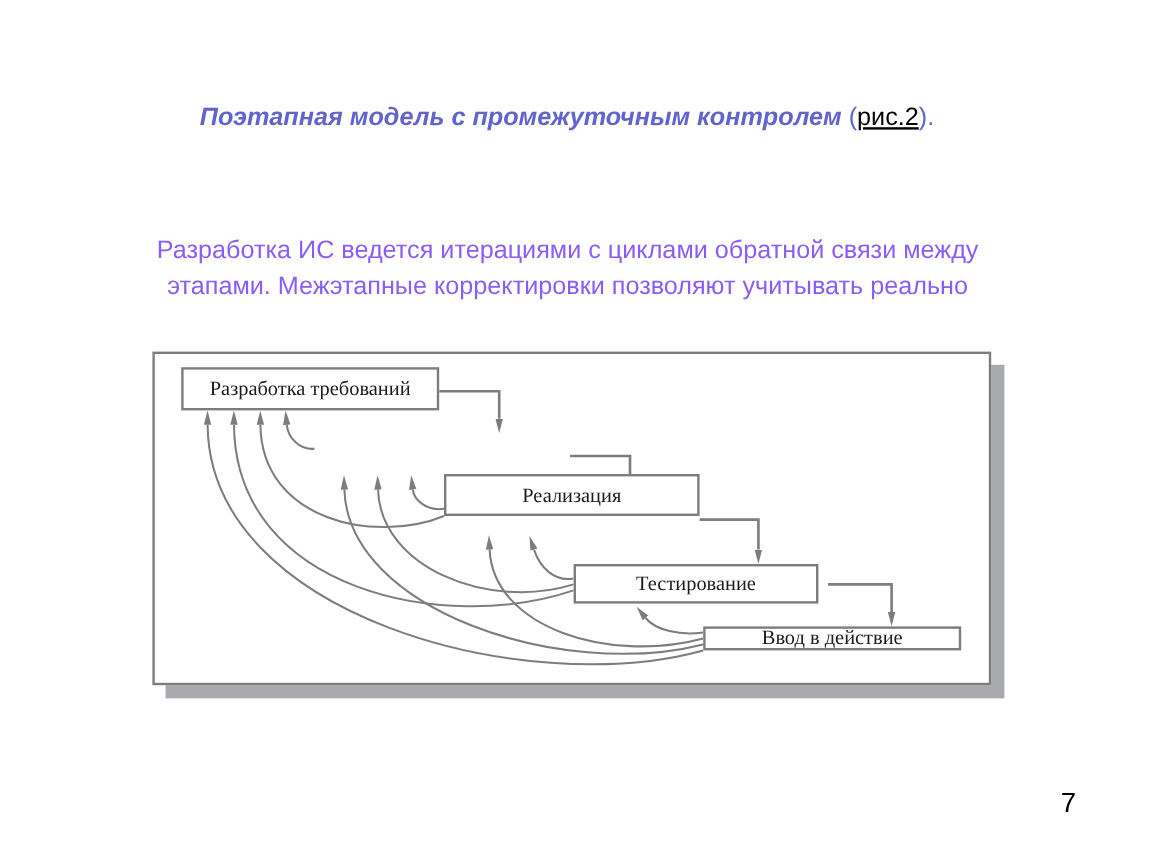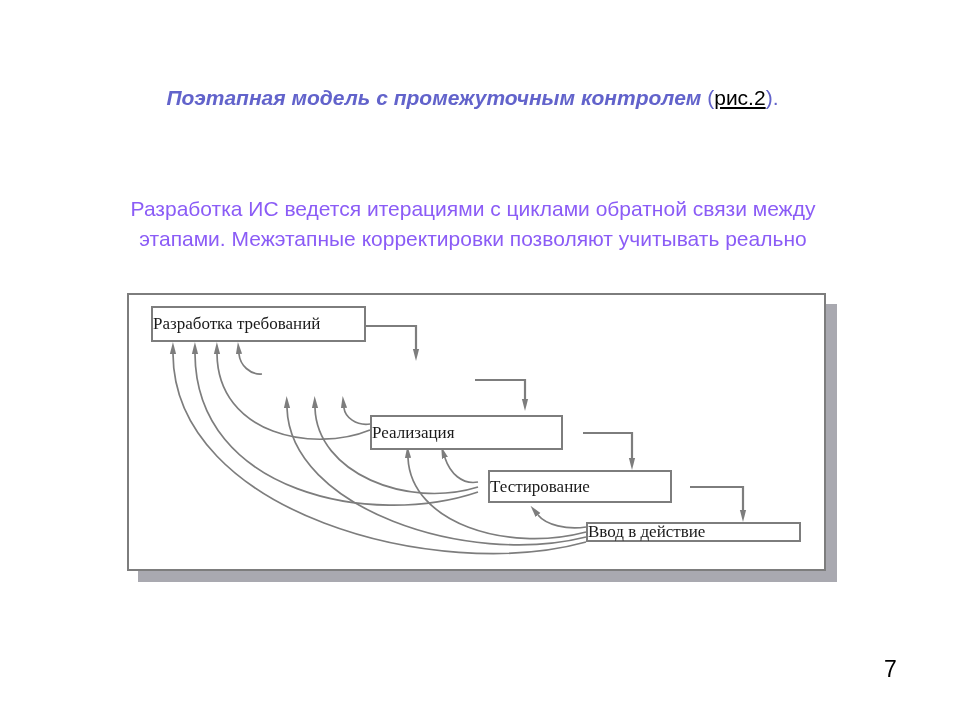--- a/index.html
+++ b/index.html
@@ -66,29 +66,30 @@
     position: absolute;
     left: 0;
     top: 0;
   }
   .stage-box {
     position: absolute;
     background: #ffffff;
     border: 2.5px solid #7d7d7d;
     display: flex;
     align-items: center;
+    justify-content: center;
     font-family: "Liberation Serif", serif;
     font-size: 17px;
     color: #1a1a1a;
     white-space: nowrap;
   }
   .b1 { left: 22px;  top: 11px;  width: 215px; height: 36px; }
   .b2 { left: 133px; top: 66px;  width: 213px; height: 35px; }
-  .b3 { left: 241px; top: 120px; width: 193px; height: 35px; }
-  .b4 { left: 349px; top: 175px; width: 184px; height: 33px; margin-left: 10px; }
+  .b3 { left: 241px; top: 100px; width: 213px; height: 35px; }
+  .b4 { left: 349px; top: 175px; width: 204px; height: 33px; }
   .b5 { left: 457px; top: 227px; width: 215px; height: 20px; }
   
   .page-number {
     position: absolute;
     left: 884px;
     top: 656px;
     font-size: 23px;
     color: #000000;
   }
 </style>

